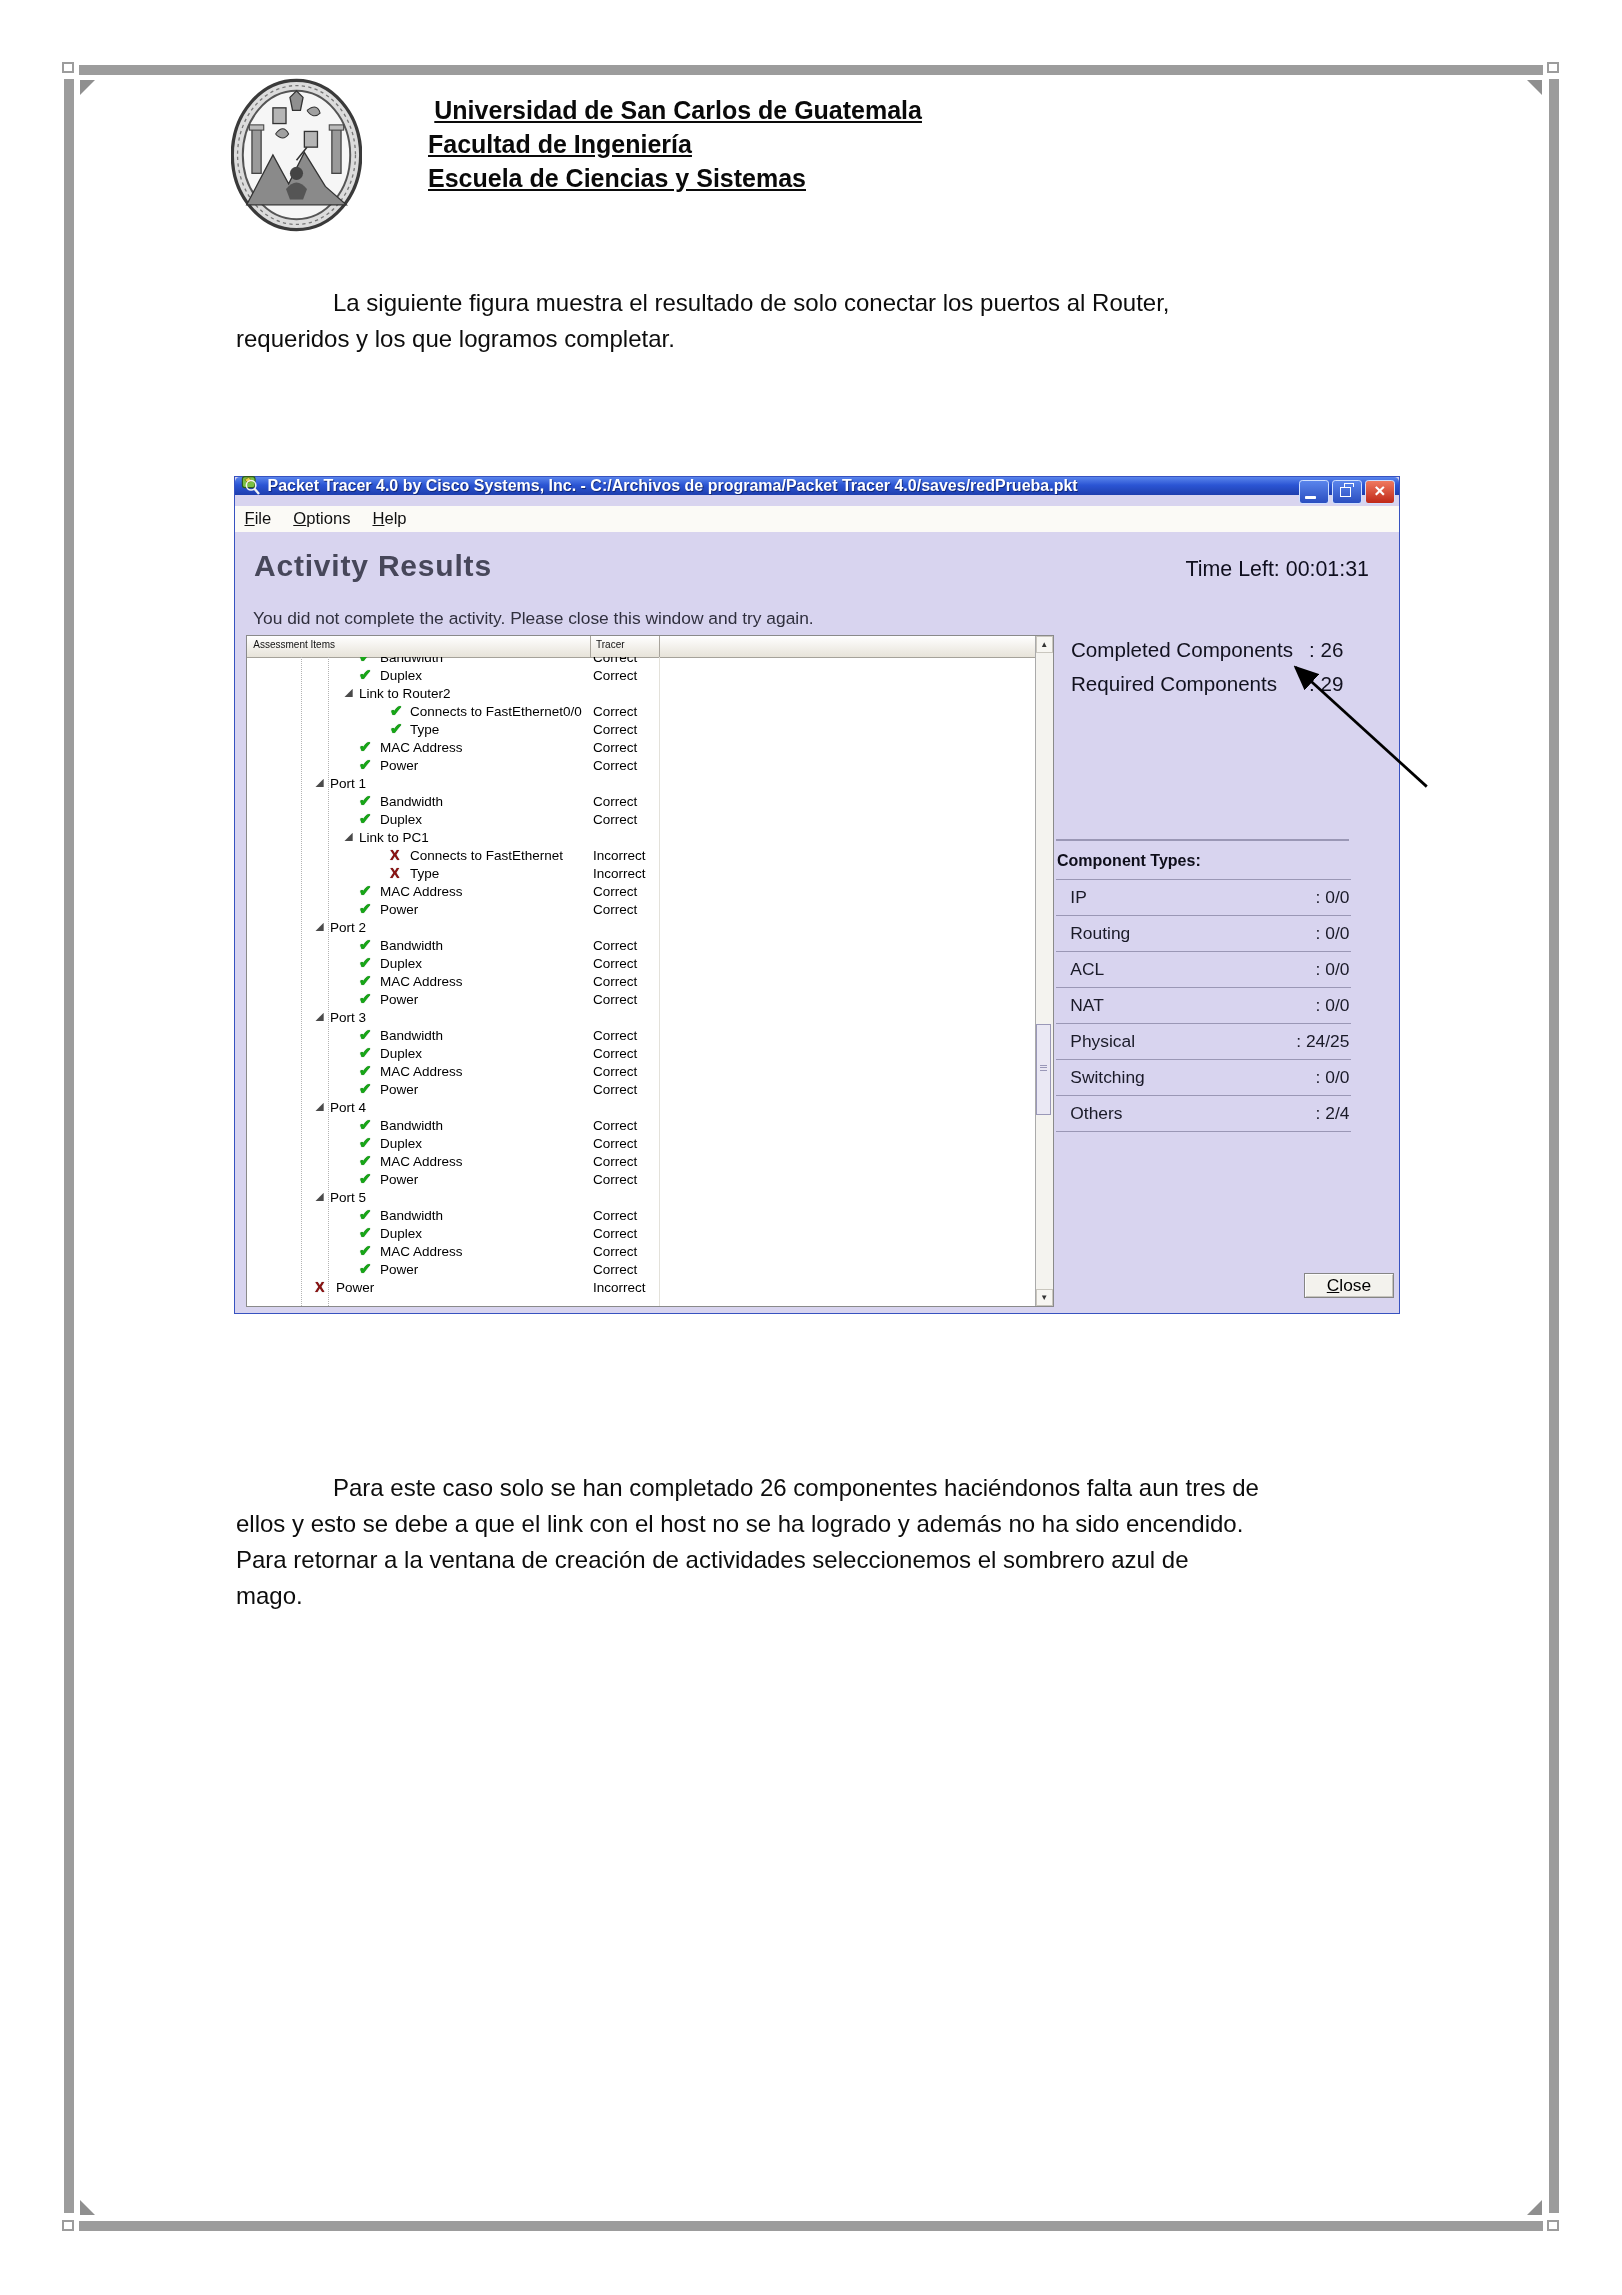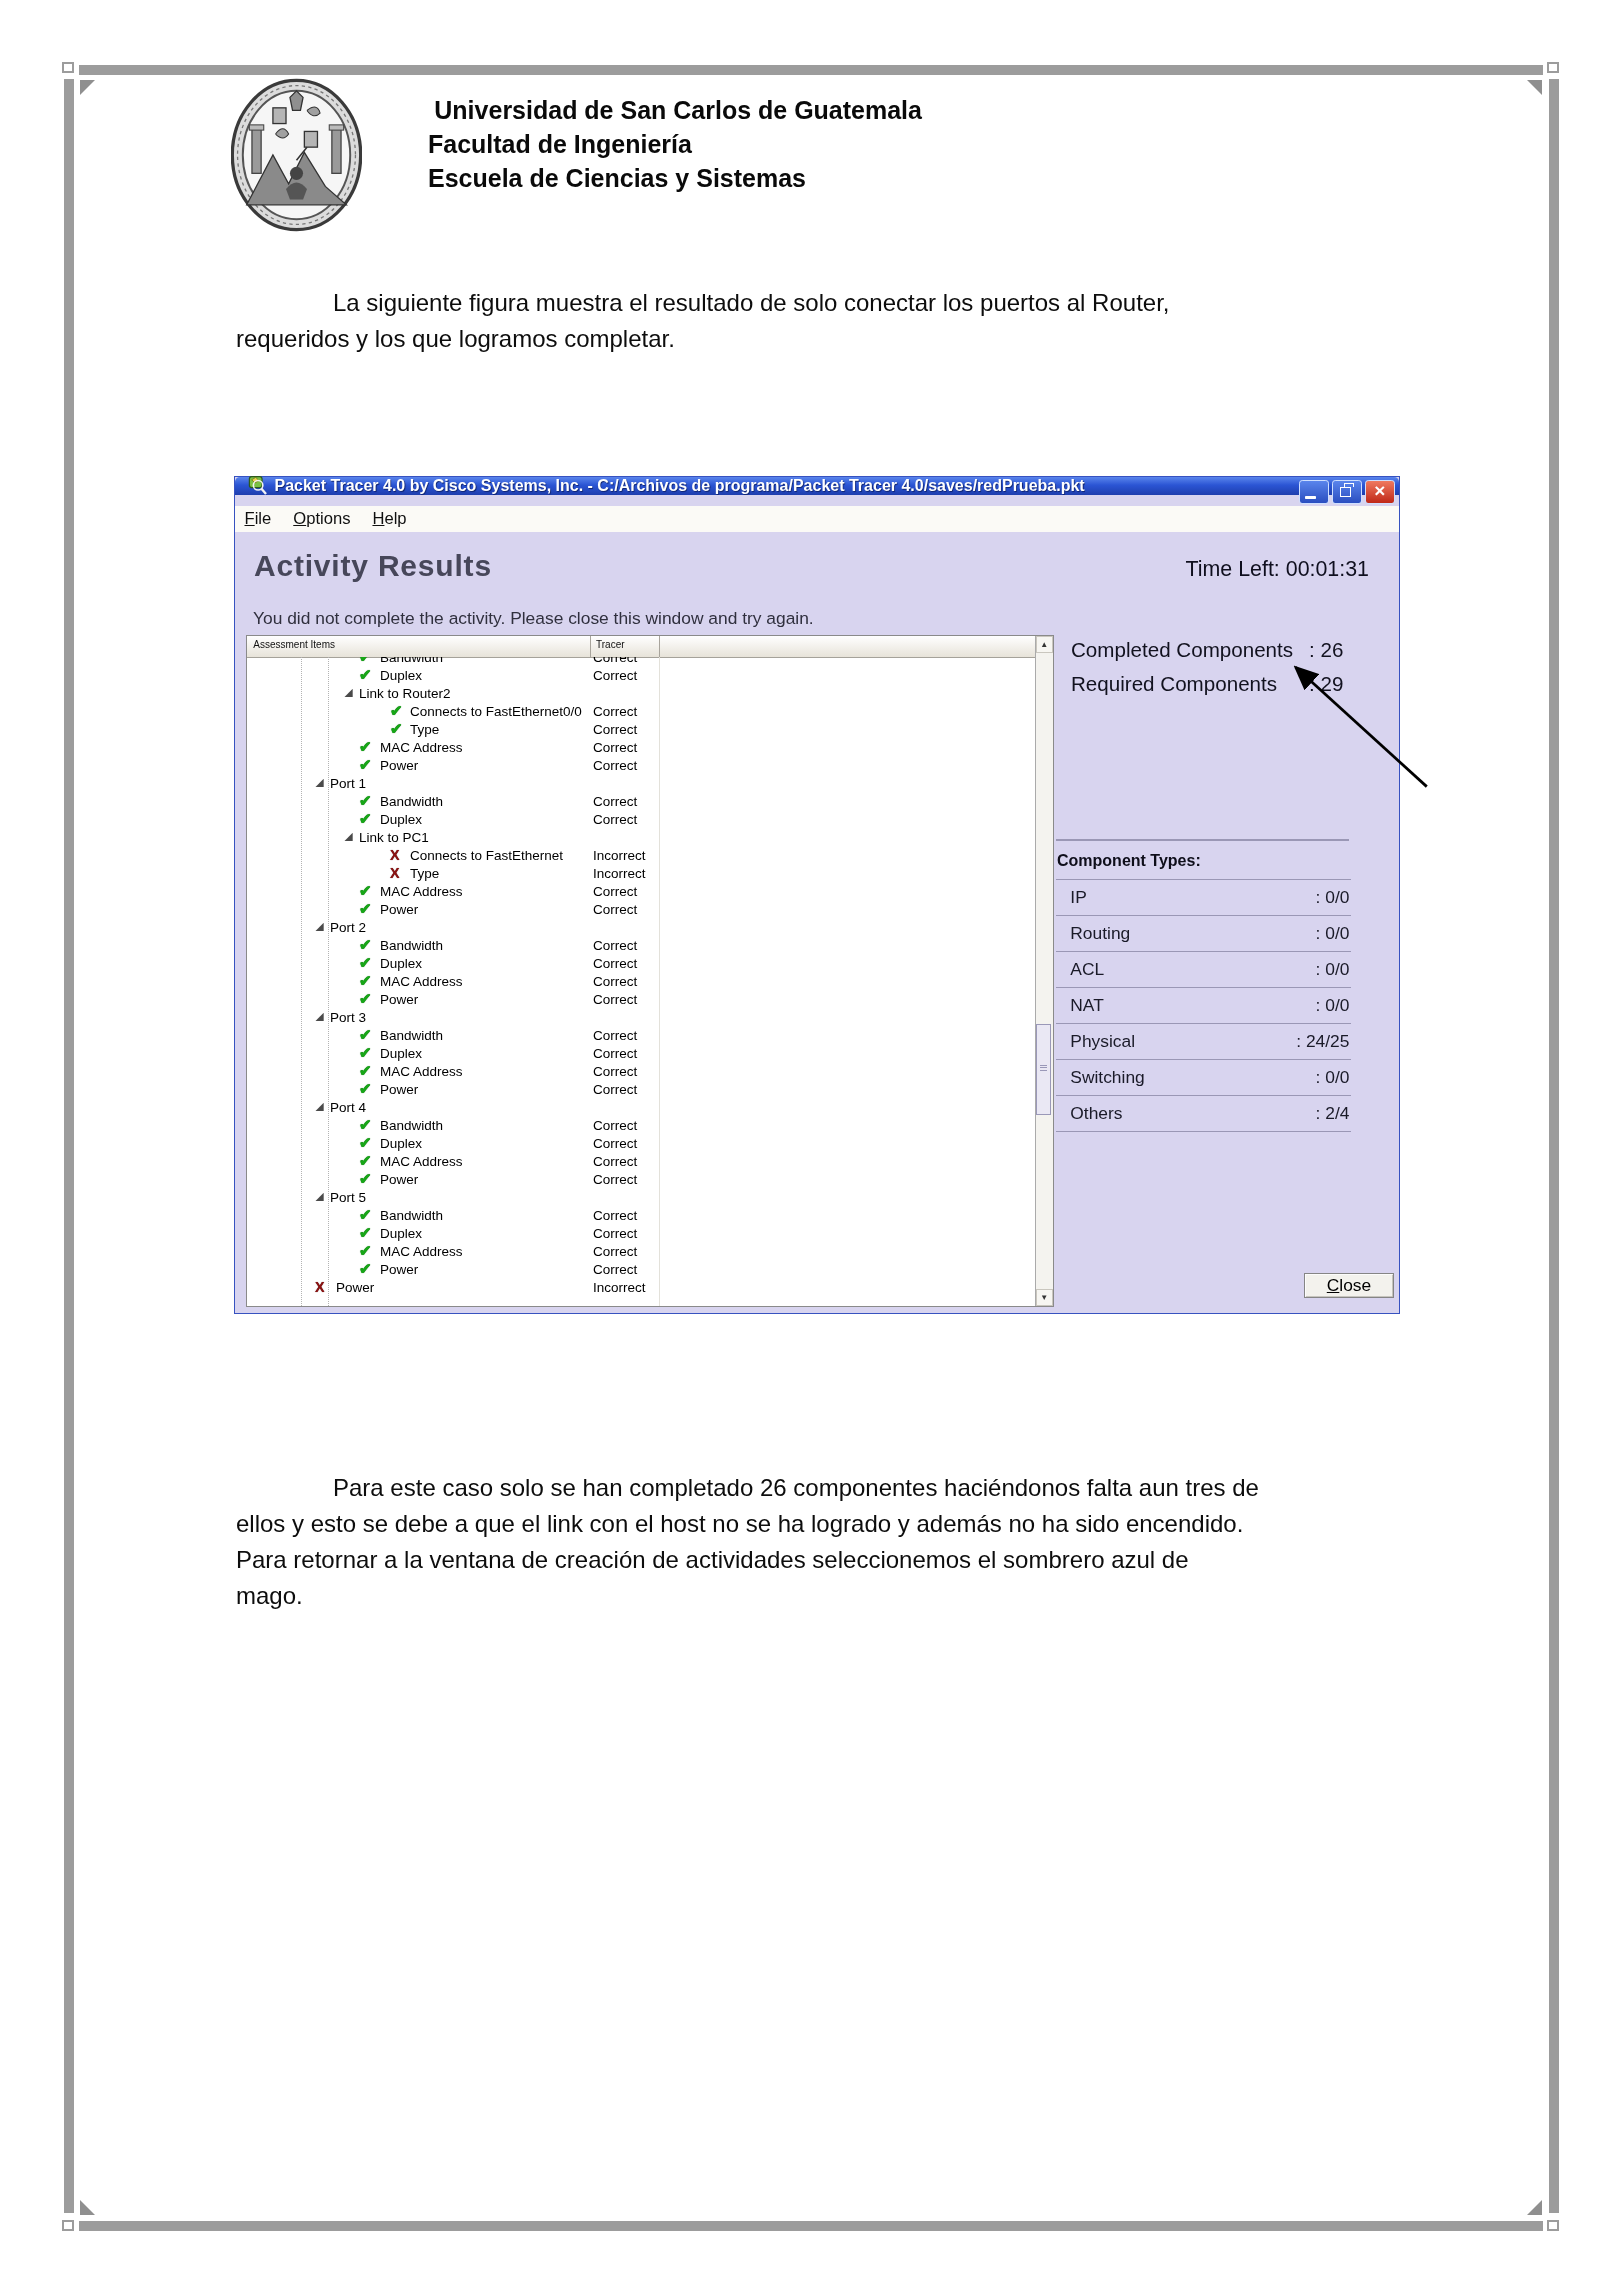--- a/index.html
+++ b/index.html
@@ -11,35 +11,35 @@
   .corner-sq{position:absolute;width:8px;height:7.1px;border:2.4px solid #9c9c9c;background:#fff;}
   .corner-tri{position:absolute;width:15px;height:15px;background:#8f8f8f;}
   .tri-tl{clip-path:polygon(0 0,100% 0,0 100%);}
   .tri-tr{clip-path:polygon(0 0,100% 0,100% 100%);}
   .tri-bl{clip-path:polygon(0 0,0 100%,100% 100%);}
   .tri-br{clip-path:polygon(100% 0,100% 100%,0 100%);}
 
   
   .seal{position:absolute;left:231px;top:78px;width:131px;height:154px;}
   .uni-header{position:absolute;left:428px;top:93px;font-size:25px;font-weight:bold;
-              line-height:34px;color:#0a0a0a;}
+              line-height:34px;color:#0a0a0a;text-decoration:underline;}
   .uni-header .l1{padding-left:6.3px;}
 
   
   .para{position:absolute;font-size:24px;line-height:36px;color:#0d0d0d;}
   .para-top{left:236px;top:285px;width:1109px;}
   .para-bottom{left:236px;top:1470px;width:1164px;line-height:36px;}
   .para > div:first-child{text-indent:97px;}
 
   
   .window{position:absolute;left:234px;top:476px;width:1166px;height:838px;
           box-sizing:border-box;border:0.8px solid #3752c0;background:#d8d4ef;}
   .titlebar{position:absolute;left:0;top:0;right:0;height:18px;
             background:linear-gradient(#5a85ec 0%,#2b55d4 45%,#1e3eae 100%);
-            border-radius:4.8px 4.8px 0 0;display:flex;align-items:center;padding-left:7px;}
+            border-radius:4.8px 4.8px 0 0;display:flex;align-items:center;}
   .app-icon{width:21.4px;height:21.4px;margin:0 6.3px 0 4.8px;flex:0 0 auto;}
   .title-text{color:#ffffff;font-weight:bold;font-size:16px;
               text-shadow:0.8px 0.8px 0.8px #10246e;white-space:nowrap;overflow:hidden;}
   .winbtns{position:absolute;right:4px;top:3.2px;display:flex;gap:2.4px;}
   .winbtn{width:28.5px;height:22px;border-radius:3.2px;border:0.8px solid #cfe0ff;
           background:linear-gradient(#5a85ec,#2a4ec0);position:relative;}
   .winbtn.close{background:linear-gradient(#ef7a60,#c02818);}
   .glyph-min{position:absolute;left:5.5px;bottom:4px;width:10.3px;height:3.2px;background:#fff;border-radius:0.8px;}
   .glyph-restore{position:absolute;left:7.1px;top:5.5px;width:9.5px;height:8px;border:1.6px solid #fff;background:transparent;}
   .glyph-restore::before{content:"";position:absolute;left:3.2px;top:-4.8px;width:8px;height:3.2px;border:1.6px solid #fff;border-bottom:none;}

